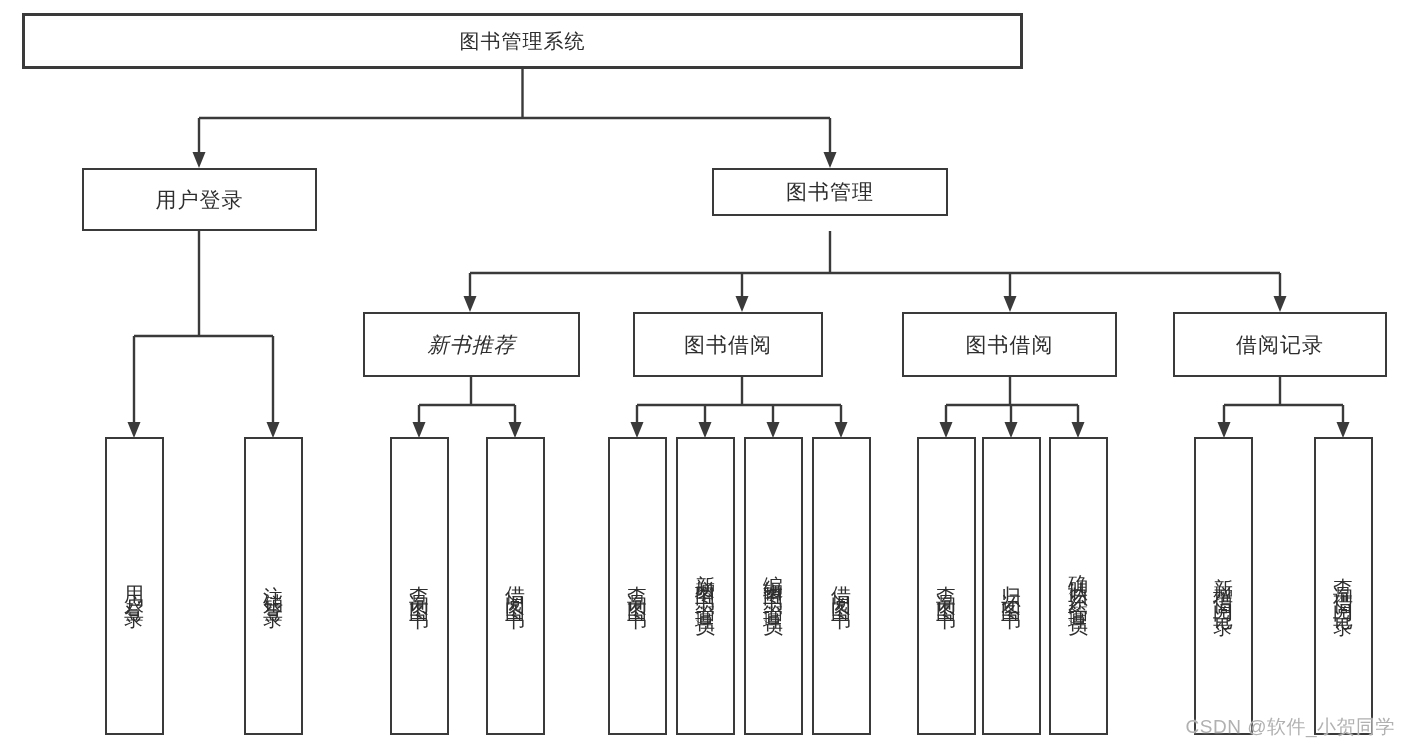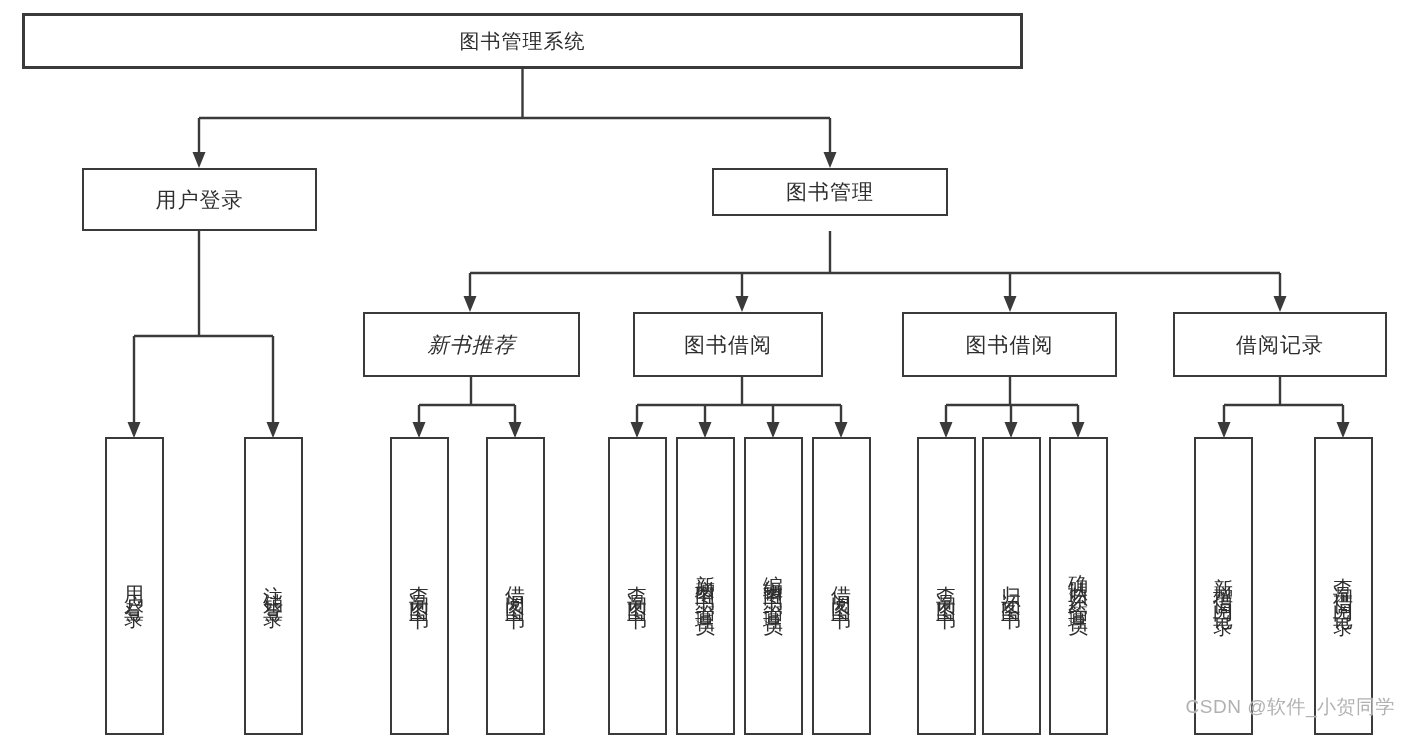--- a/index.html
+++ b/index.html
@@ -65,21 +65,21 @@
     color: #2e2e2e;
     white-space: nowrap;
   }
   .vbox.long .vtext {
     letter-spacing: 6px;
     font-size: 20px;
   }
   #watermark {
     position: absolute;
     left: 1180px;
-    top: 694px;
+    top: 714px;
     width: 215px;
     text-align: right;
     z-index: 4;
     font-size: 19px;
     color: #b1b1b1;
     letter-spacing: 0.5px;
     white-space: nowrap;
     text-shadow: 0 0 2px rgba(255,255,255,0.8);
   }
 </style>

